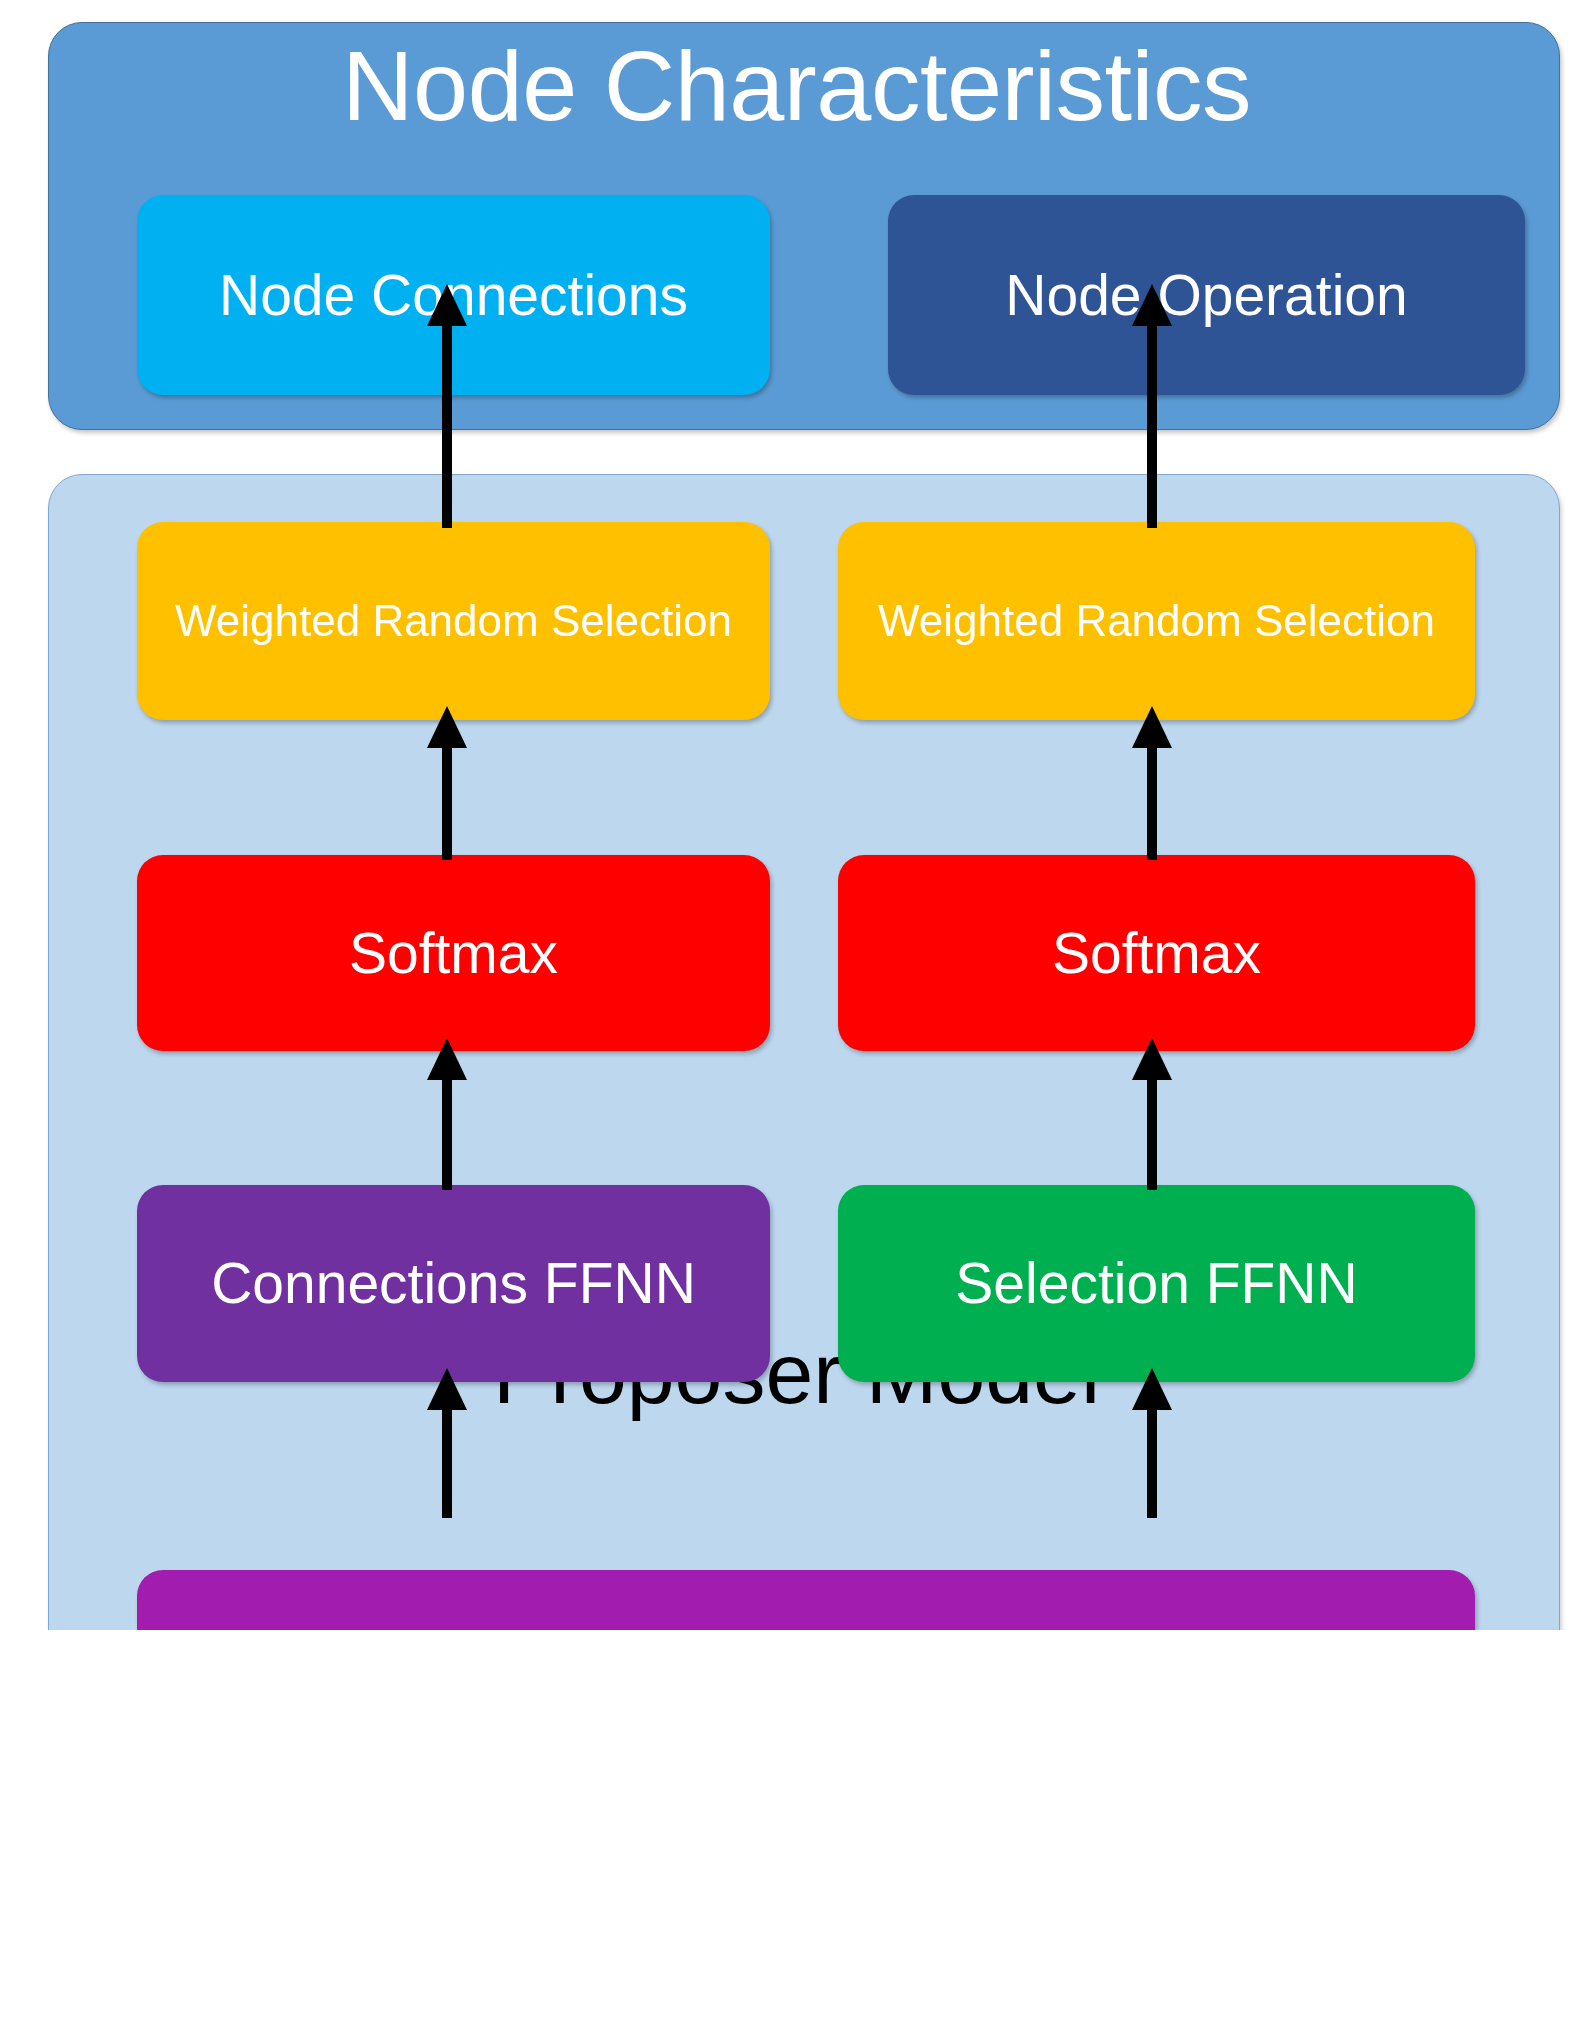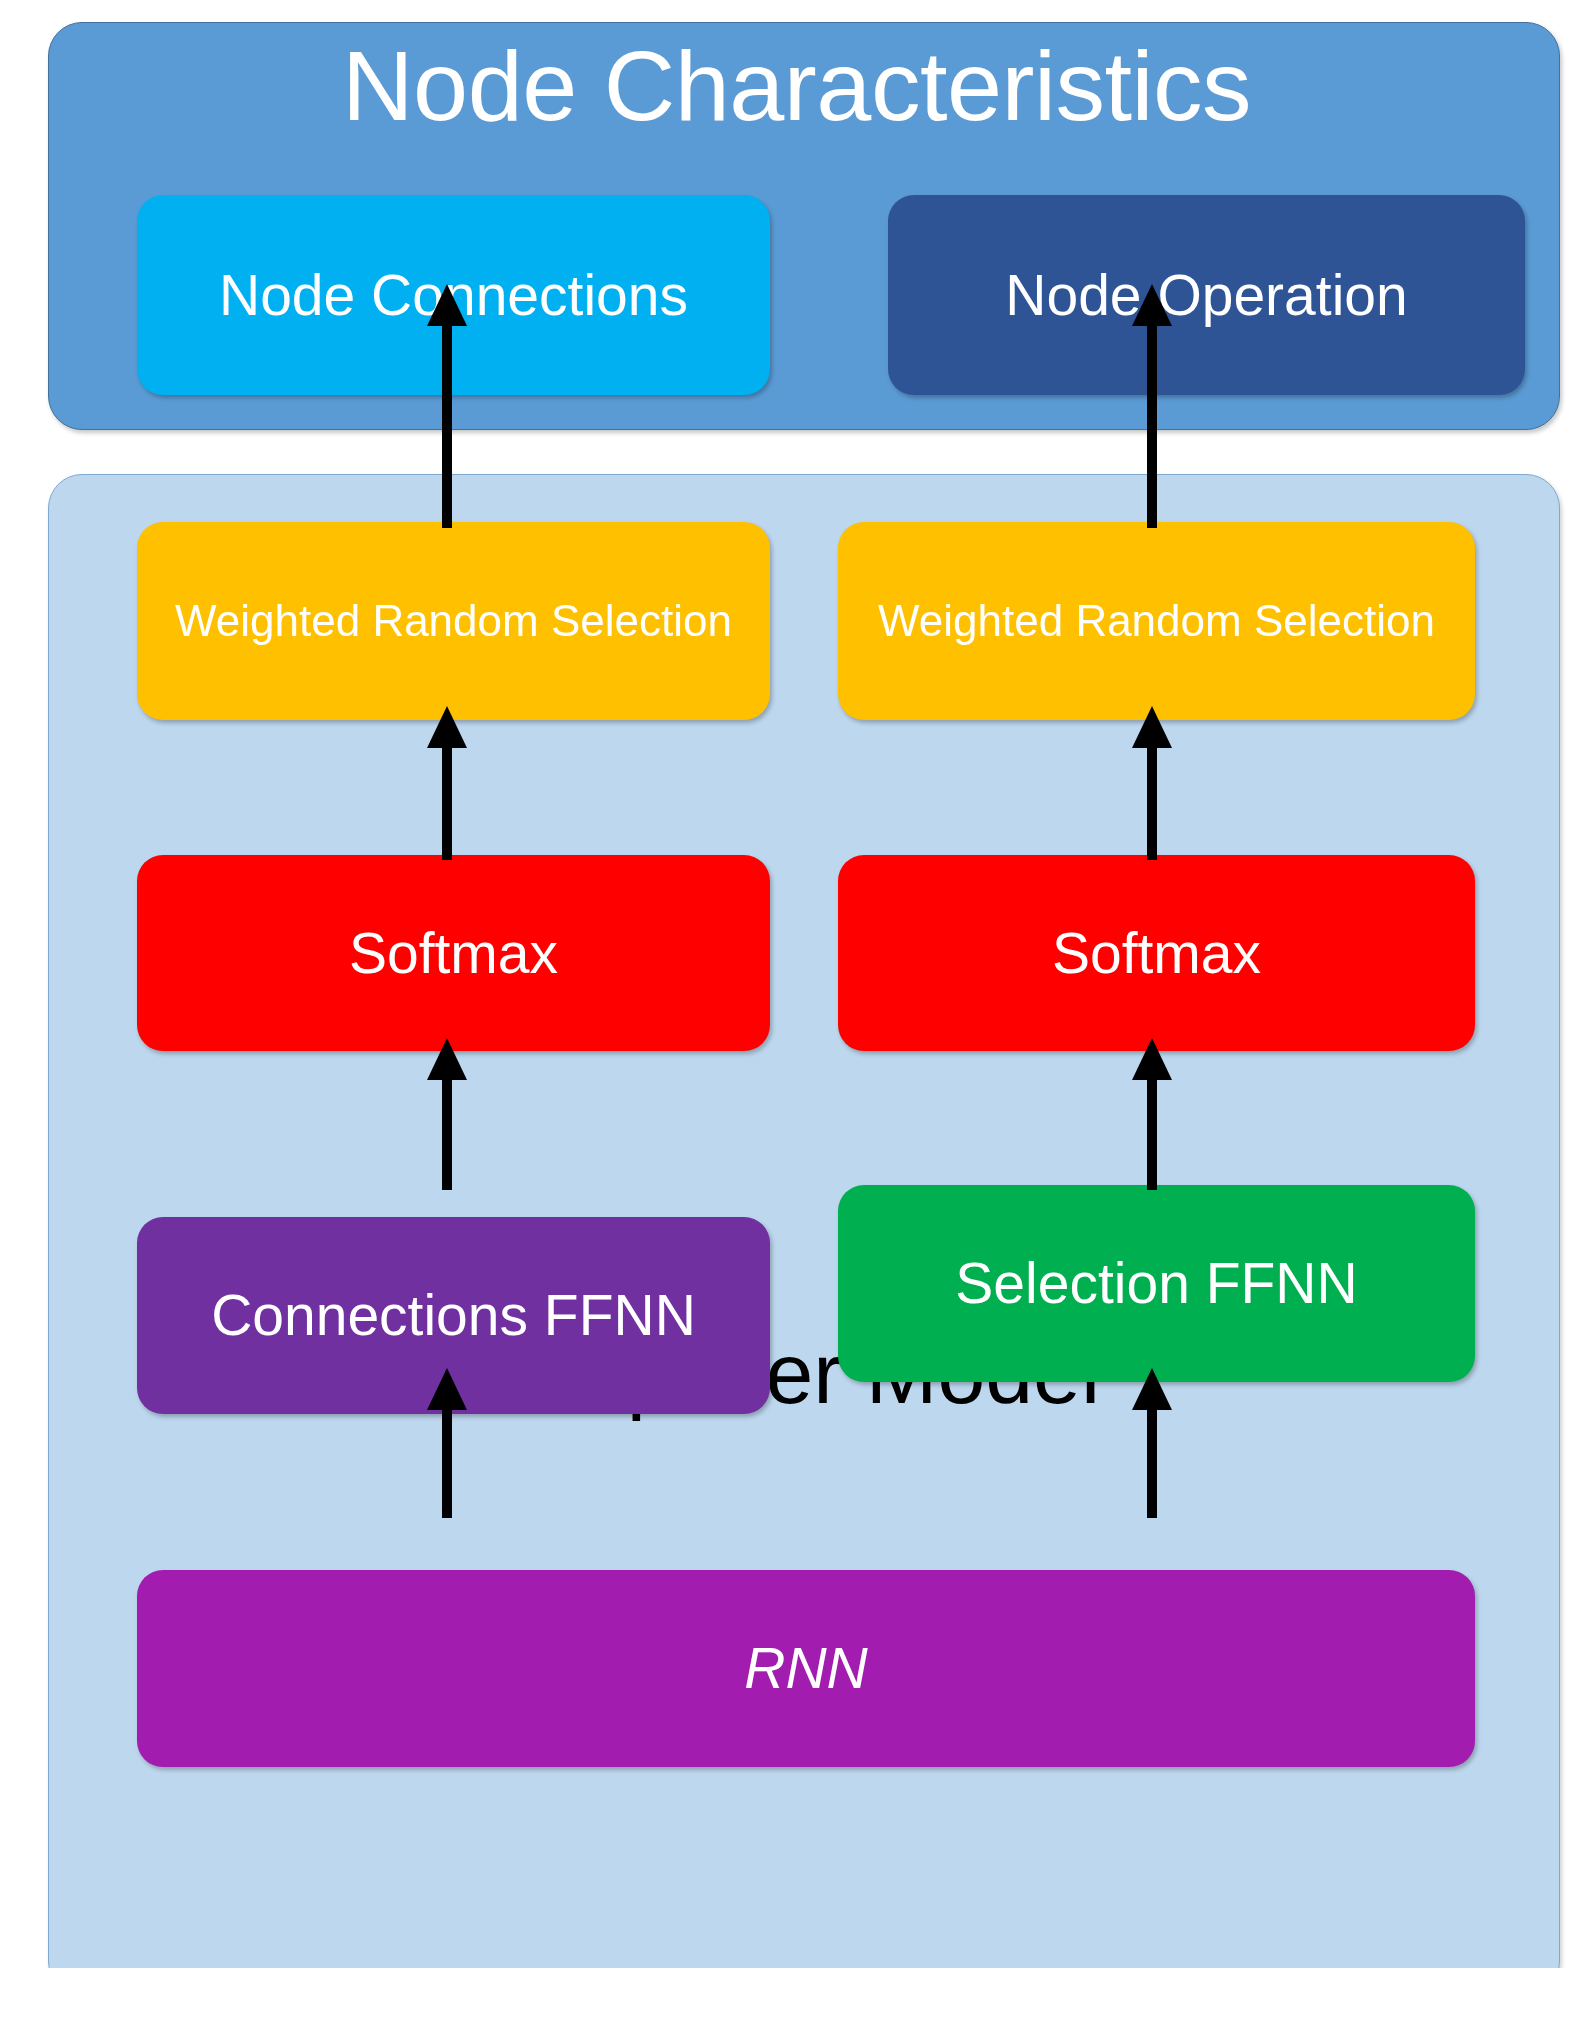--- a/index.html
+++ b/index.html
@@ -6,21 +6,21 @@
     margin: 0;
     padding: 0;
     background: #ffffff;
   }
   body {
     font-family: "Liberation Sans", sans-serif;
   }
   #canvas {
     position: relative;
     width: 1593px;
-    height: 1968px;
+    height: 1630px;
     background: #ffffff;
     overflow: hidden;
   }
 
   
   .panel {
     position: absolute;
     box-sizing: border-box;
     border-radius: 34px;
   }
@@ -105,21 +105,20 @@
     background: #FF0000;
   }
   #softmax-right-block {
     left: 838px; top: 855px; width: 637px; height: 196px;
     background: #FF0000;
   }
 
   #connections-ffnn-block {
     left: 137px; top: 1185px; width: 633px; height: 197px;
     background: #7030A0;
-    margin-top: 32px;
   }
   #operation-ffnn-block {
     left: 838px; top: 1185px; width: 637px; height: 197px;
     background: #00B050;
   }
 
   #rnn-block {
     left: 137px; top: 1570px; width: 1338px; height: 197px;
     background: #a21caf;
     font-style: italic;

